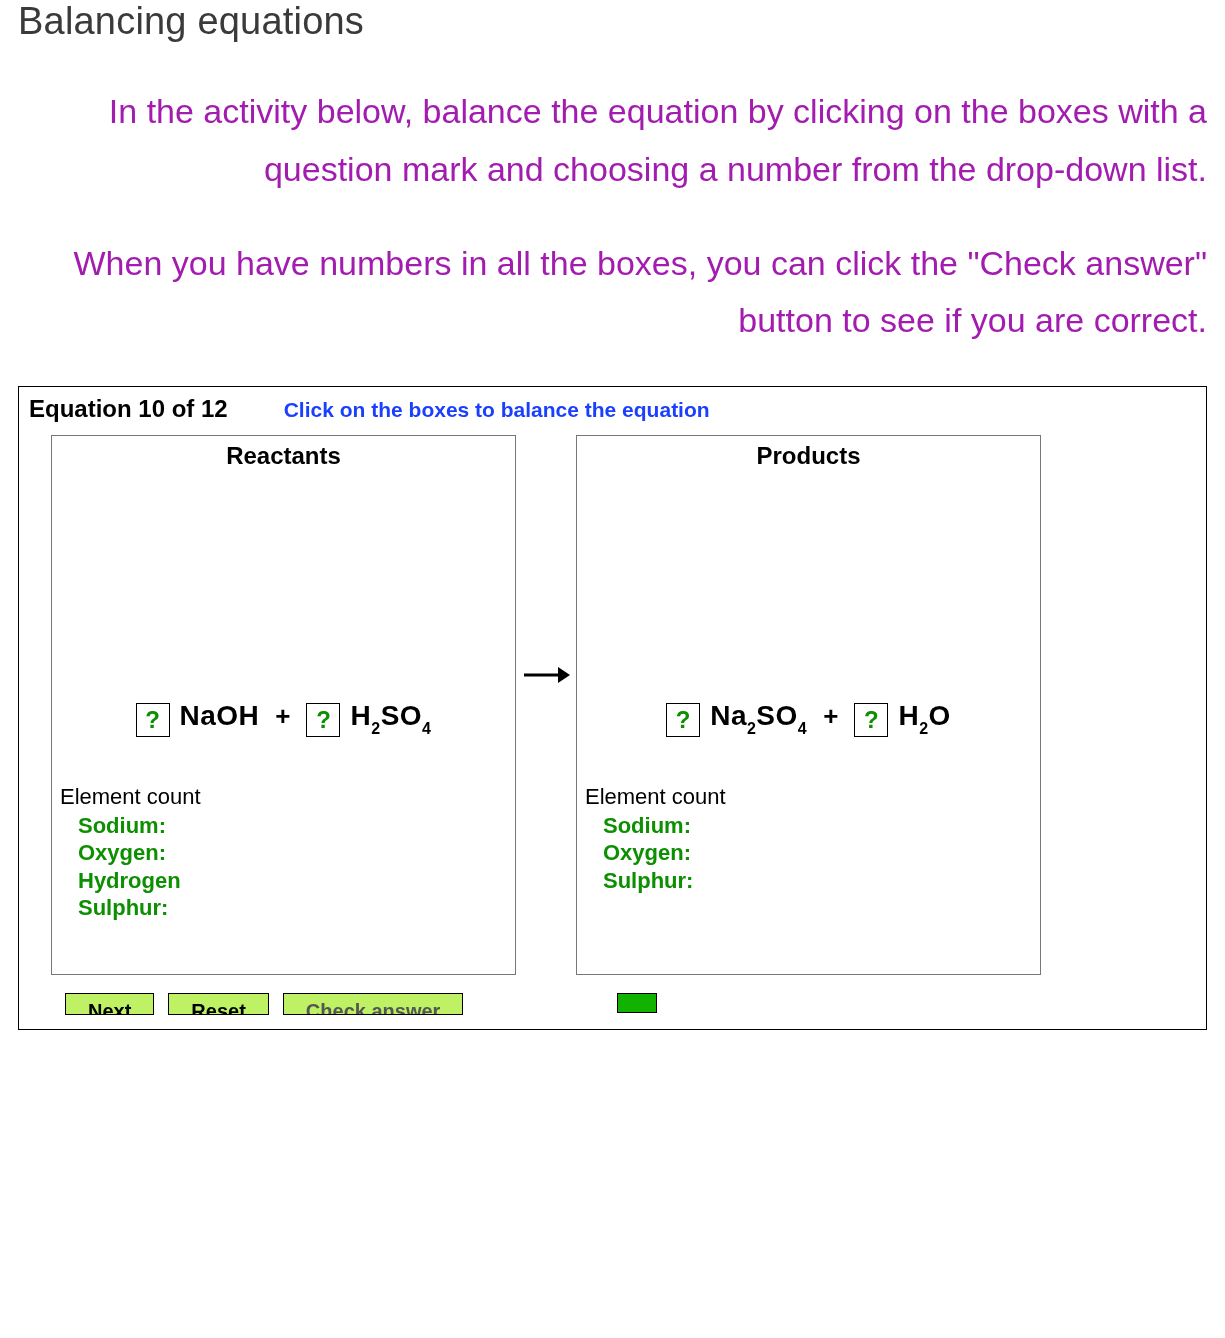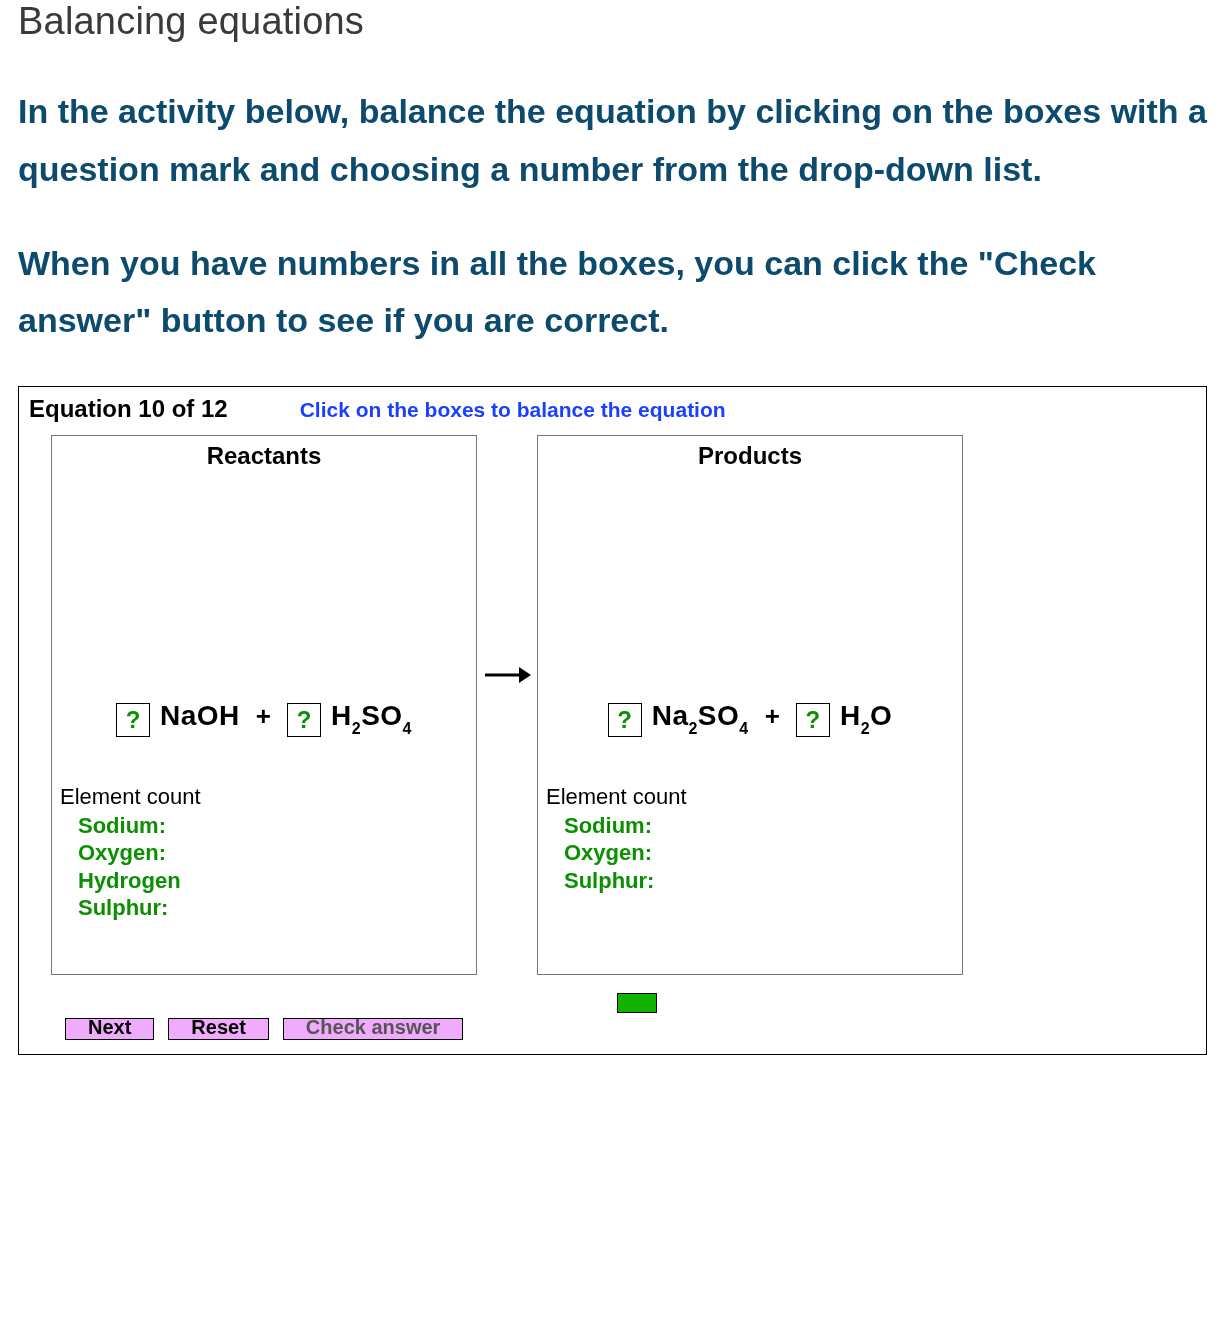--- a/index.html
+++ b/index.html
@@ -12,54 +12,55 @@
     }
     h1 {
       font-size: 38px;
       font-weight: 400;
       color: #3a3a3a;
       margin: 0 0 40px 0;
       letter-spacing: 0.2px;
     }
     .intro p {
       font-size: 34px;
-      color: #0c4a6e;
+      color: #a21caf;
       line-height: 1.7;
       margin-bottom: 36px;
-      font-weight: 700;
+      font-weight: 400;
+      text-align: right;
     }
     .activity {
       border: 1.5px solid #000;
       margin-top: 10px;
       padding: 8px 10px 14px 10px;
     }
     .activity-header {
       display: flex;
       align-items: baseline;
-      gap: 72px;
+      gap: 56px;
       margin-bottom: 12px;
     }
     .eqnum {
       font-size: 24px;
       font-weight: 700;
       color: #000;
     }
     .instr {
       font-size: 21px;
       font-weight: 700;
       color: #1a3fff;
     }
     .panels {
       display: flex;
       align-items: stretch;
       gap: 0;
     }
     .panel {
       border: 1.5px solid #777;
-      width: 426px;
+      width: 465px;
       min-height: 540px;
       position: relative;
       padding: 6px 8px 27px 8px;
     }
     .panel-title {
       text-align: center;
       font-size: 24px;
       font-weight: 700;
       color: #000;
       margin-bottom: 4px;
@@ -135,30 +136,29 @@
     }
 
     .buttons {
       display: flex;
       gap: 14px;
       margin-top: 18px;
       align-items: flex-start;
     }
     .btn {
       border: 1.5px solid #000;
-      background: #f0abfc;
+      background: #bef264;
       font-size: 20px;
       font-weight: 700;
       padding: 4px 22px 2px 22px;
       cursor: pointer;
       height: 22px;
       overflow: hidden;
       display: inline-flex;
-      align-items: flex-end;
-      margin-top: 25px;
+      align-items: flex-start;
     }
     .btn.partial span { transform: translateY(2px); }
     .btn.check { color: #555; }
     .status-box {
       width: 40px;
       height: 20px;
       background: #12b300;
       border: 1.5px solid #000;
       margin-left: 140px;
     }

